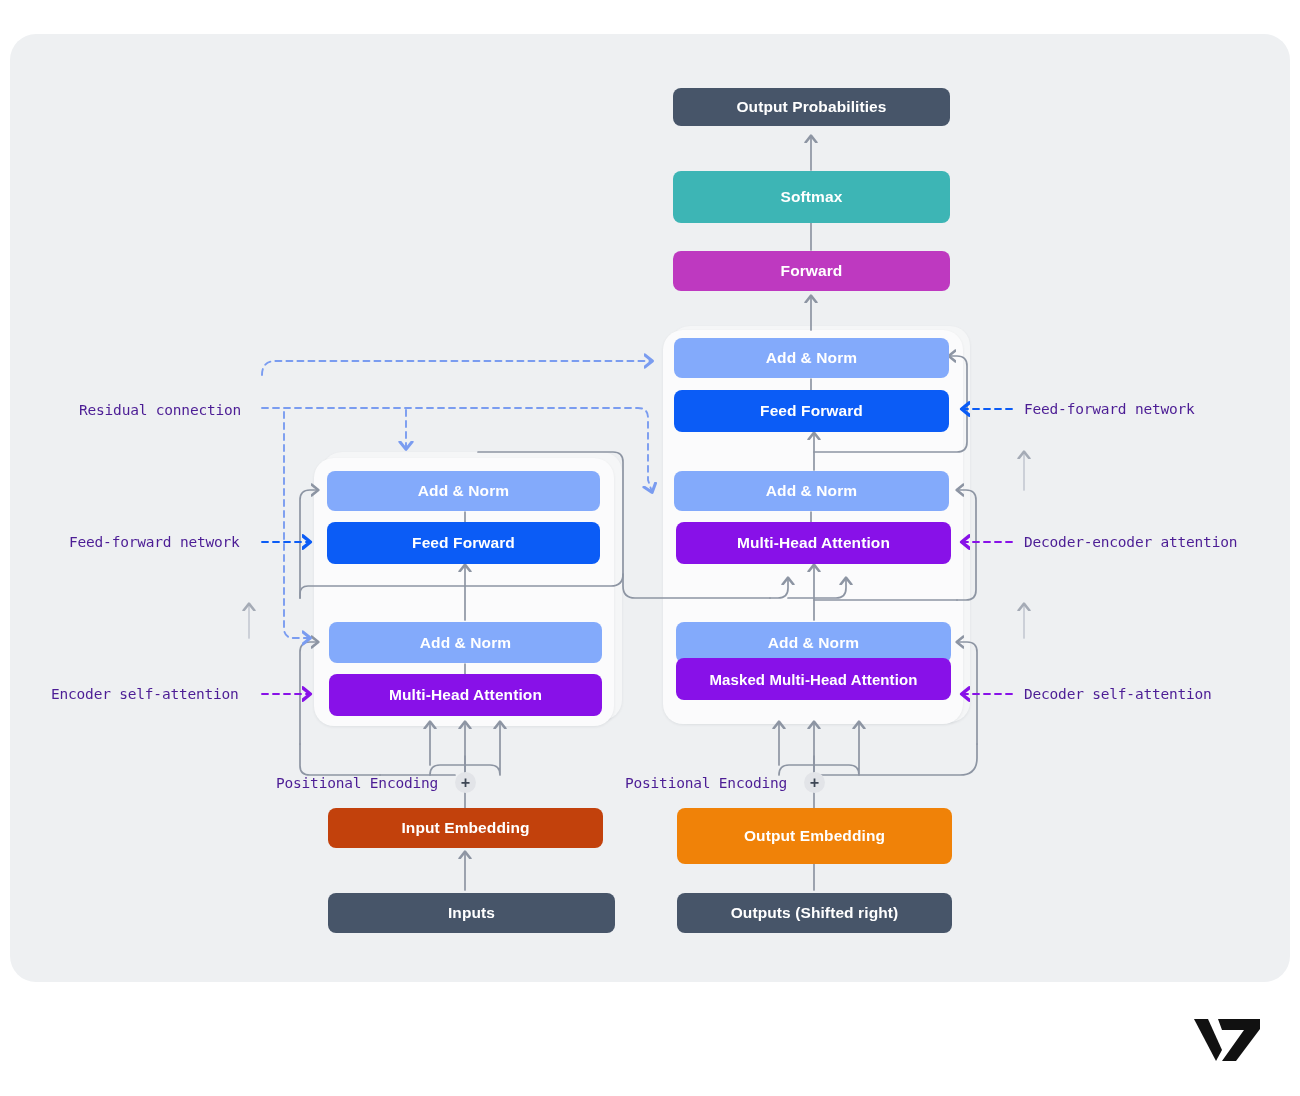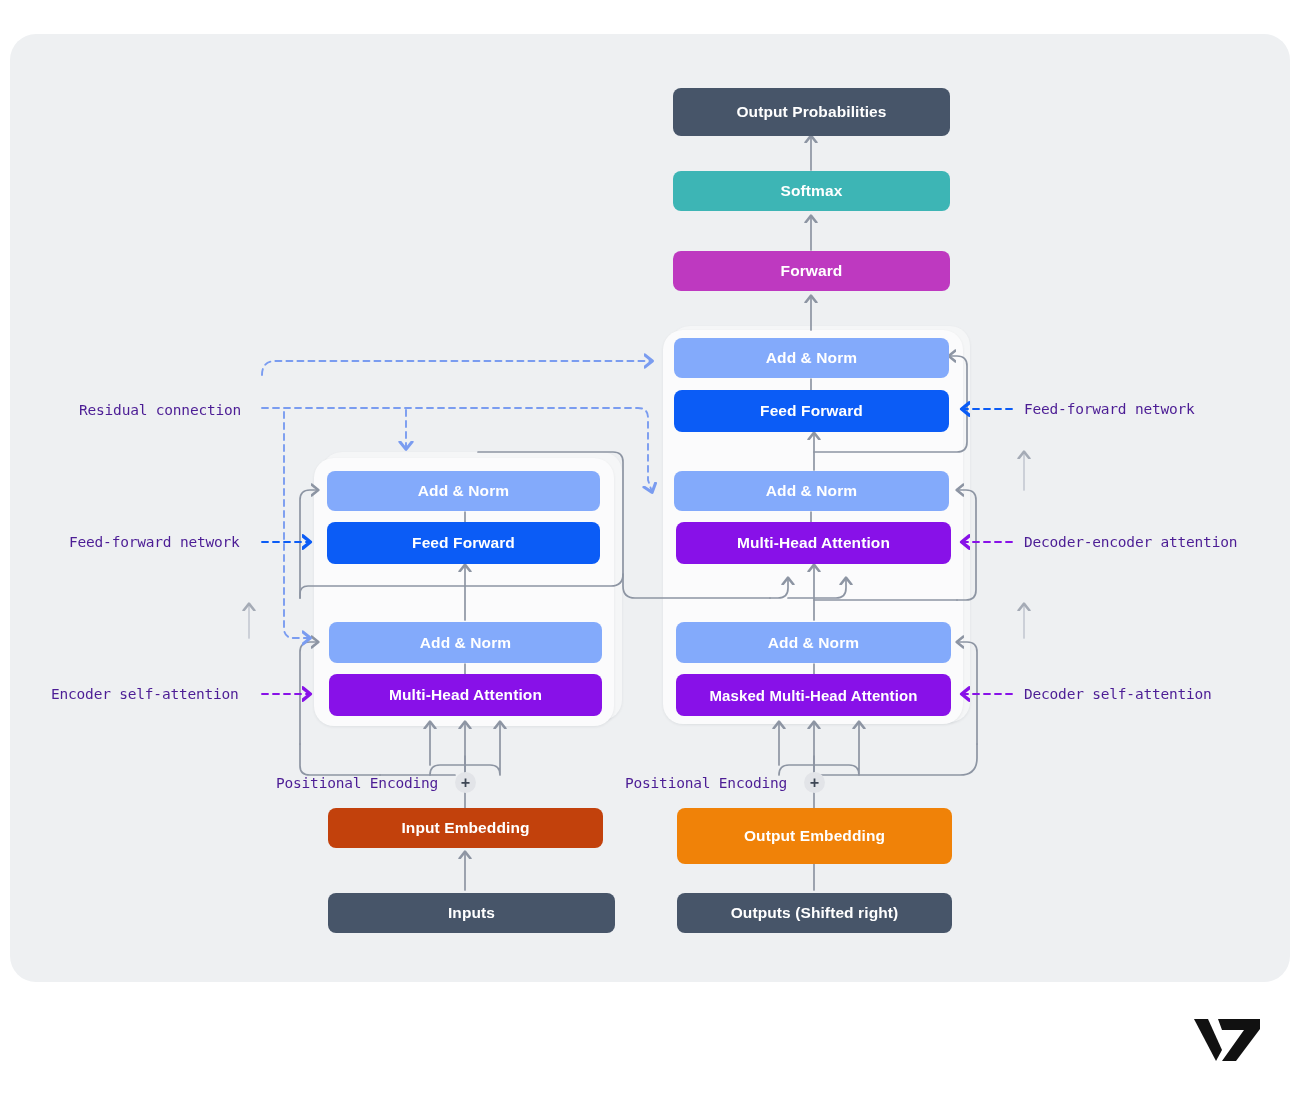--- a/index.html
+++ b/index.html
@@ -174,24 +174,24 @@
       <path d="M1012,694 L962,694" stroke="#8811e8" marker-end="url(#ahPurple)"></path>
     </g>
 
     <g fill="none" stroke="#b9bfc9" stroke-width="1.7" stroke-linecap="round" stroke-linejoin="round">
       <path d="M249,638 L249,604" marker-end="url(#ahGray)" opacity=".75"></path>
       <path d="M1024,638 L1024,604" marker-end="url(#ahGray)" opacity=".75"></path>
       <path d="M1024,490 L1024,452" marker-end="url(#ahGray)" opacity=".75"></path>
     </g>
   </svg>
 
-  <div class="box" style="left:673px;top:88px;width:277px;height:48px;background:#475569;">
+  <div class="box" style="left:673px;top:88px;width:277px;height:38px;background:#475569;">
     <span>Output Probabilities</span>
   </div>
-  <div class="box" style="left:673px;top:171px;width:277px;height:40px;background:#3db5b5;">
+  <div class="box" style="left:673px;top:171px;width:277px;height:52px;background:#3db5b5;">
     <span>Softmax</span>
   </div>
   <div class="box" style="left:673px;top:251px;width:277px;height:40px;background:#be39c0;">
     <span>Forward</span>
   </div>
 
   <div class="box" style="left:327px;top:471px;width:273px;height:40px;background:#83aafb;">
     <span>Add &amp; Norm</span>
   </div>
   <div class="box" style="left:327px;top:522px;width:273px;height:42px;background:#0b5cf6;">
@@ -212,21 +212,21 @@
   </div>
   <div class="box" style="left:674px;top:471px;width:275px;height:40px;background:#83aafb;">
     <span>Add &amp; Norm</span>
   </div>
   <div class="box" style="left:676px;top:522px;width:275px;height:42px;background:#8811e8;">
     <span>Multi-Head Attention</span>
   </div>
   <div class="box" style="left:676px;top:622px;width:275px;height:41px;background:#83aafb;">
     <span>Add &amp; Norm</span>
   </div>
-  <div class="box sm" style="left:676px;top:674px;width:275px;height:42px;background:#8811e8;">
+  <div class="box sm" style="left:676px;top:658px;width:275px;height:42px;background:#8811e8;">
     <span>Masked Multi-Head Attention</span>
   </div>
 
   <div class="anno" style="left:276px;top:775px;">Positional Encoding</div>
   <div class="plus" style="left:455px;top:772px;">+</div>
 
   <div class="anno" style="left:625px;top:775px;">Positional Encoding</div>
   <div class="plus" style="left:804px;top:772px;">+</div>
 
   <div class="box" style="left:328px;top:808px;width:275px;height:40px;background:#c2410c;">

